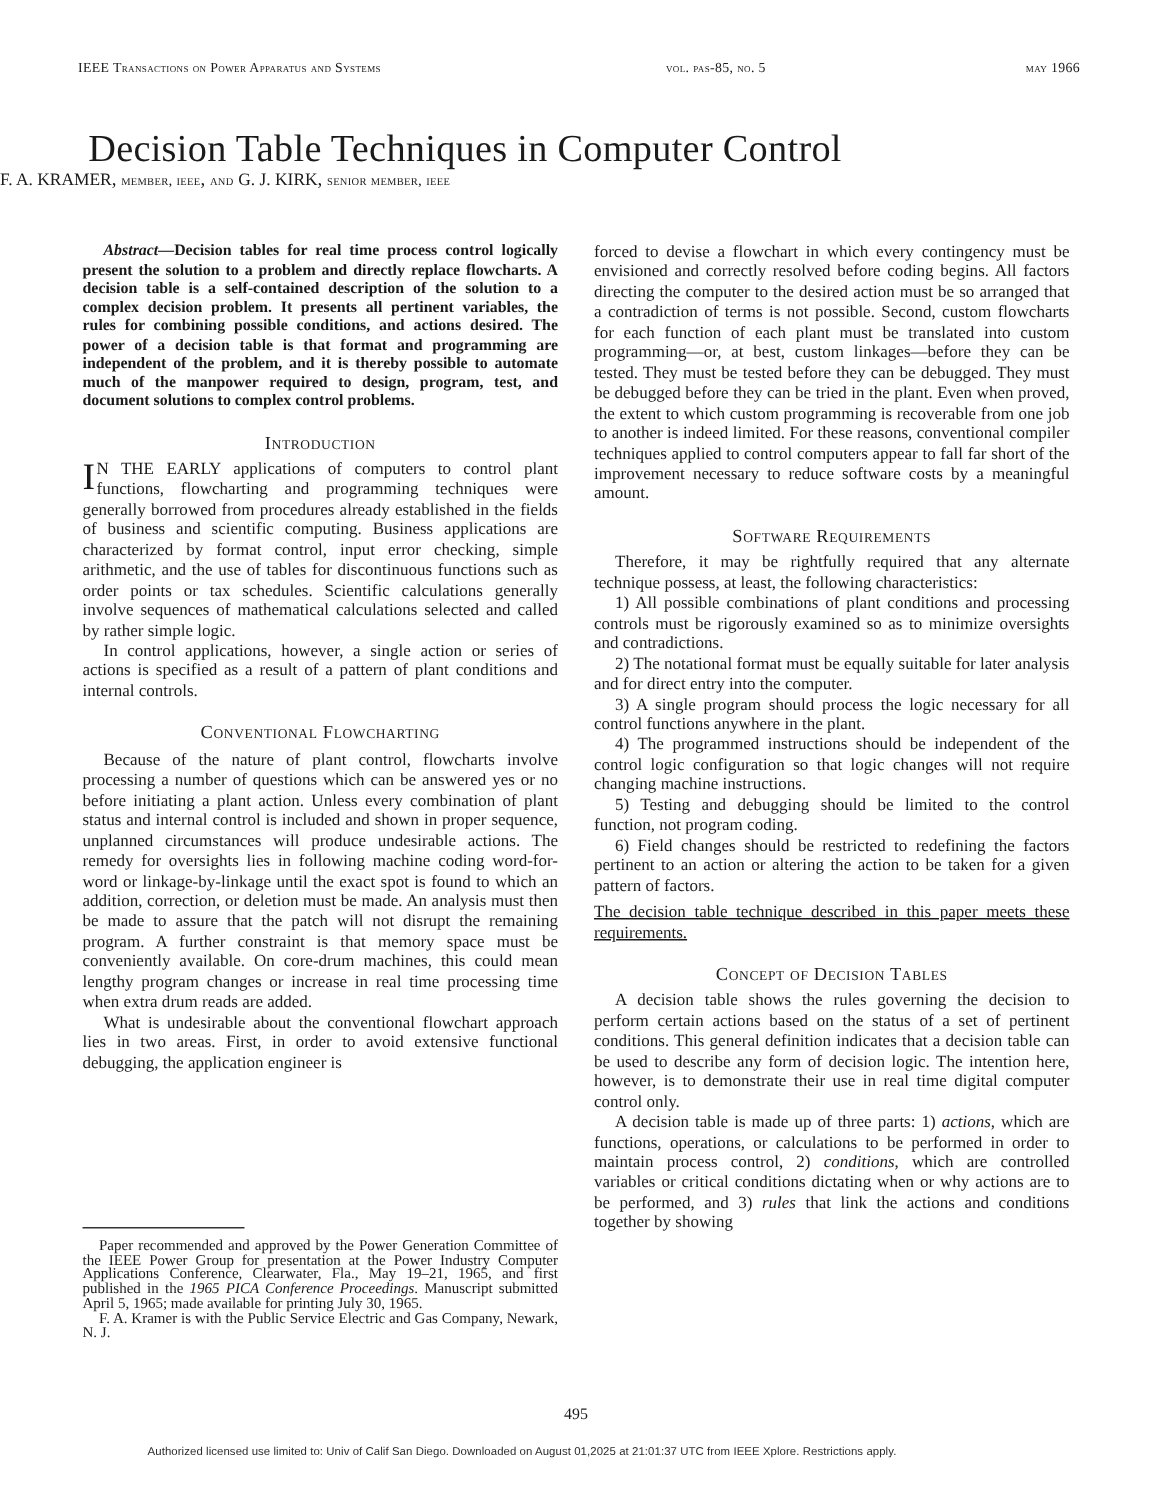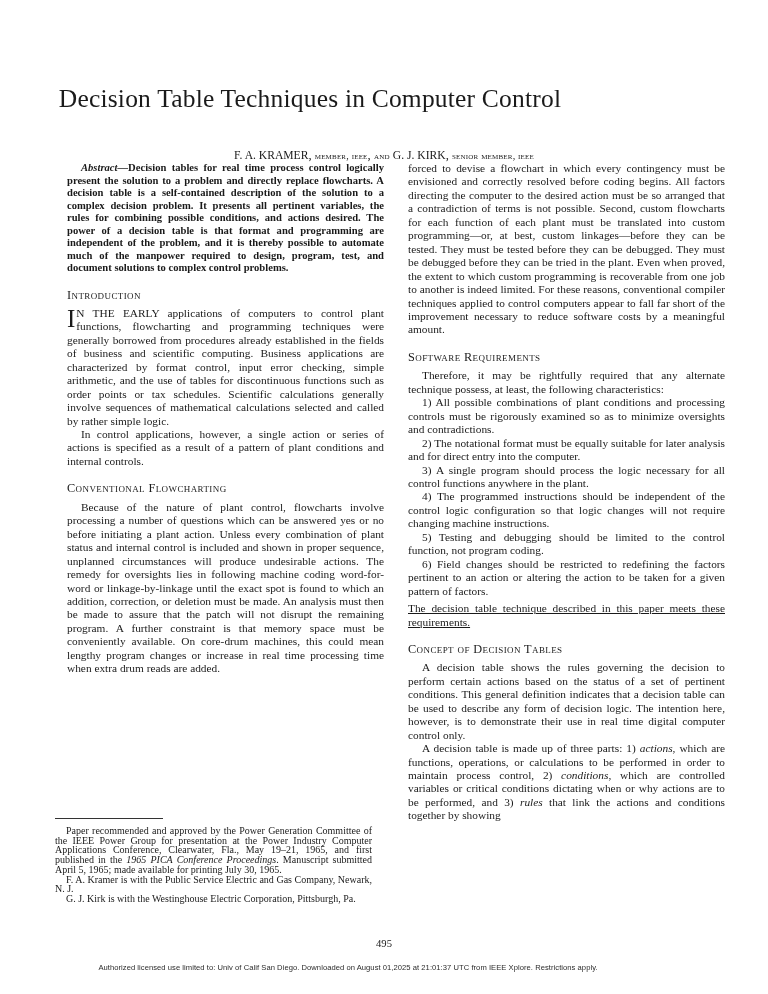--- a/index.html
+++ b/index.html
@@ -59,24 +59,22 @@
     font-size: 25.5px;
     font-weight: normal;
     letter-spacing: 0.2px;
     line-height: 1.1;
   }
   .authors {
     position: absolute;
     left: 0;
     top: 112px;
     width: 768px;
-    text-align: center;
     font-size: 12.6px;
     white-space: nowrap;
-    margin-top: 36px;
   }
   .authors .sc {
     font-variant: small-caps;
     font-size: 11.6px;
   }
   .authors .smaller {
     font-variant: small-caps;
     font-size: 10px;
     letter-spacing: 0.2px;
   }
@@ -84,21 +82,20 @@
   
   .col {
     position: absolute;
     top: 162px;
     width: 317px;
     font-size: 11.35px;
     line-height: 13.45px;
     text-align: justify;
     text-justify: inter-word;
     hyphens: none;
-    margin-left: 12px;
   }
   .col-left  { left: 55px; }
   .col-right { left: 396px; }
 
   .col p {
     margin: 0;
     text-indent: 14px;
   }
   .col p.noindent { text-indent: 0; }
 
@@ -112,21 +109,21 @@
   }
   .abstract .lead {
     font-weight: bold;
     font-style: italic;
   }
 
   h2.section {
     font-variant: small-caps;
     font-weight: normal;
     font-size: 12.3px;
-    text-align: left;
+    text-align: center;
     margin: 14px 0 5px 0;
     letter-spacing: 0.4px;
     text-indent: 0;
   }
 
   
   .dropcap-para {
     text-indent: 0 !important;
     position: relative;
     min-height: 26px;
@@ -184,20 +181,25 @@
     font-size: 7.6px;
     color: #2b2b2b;
     letter-spacing: 0.05px;
   }
 </style>
 </head>
 <body>
 
 <div class="page">
 
+  <div class="running-head">
+    <span class="rh-journal">IEEE Transactions on Power Apparatus and Systems</span>
+    <span class="rh-vol">vol. pas-85, no. 5</span>
+    <span class="rh-date">may 1966</span>
+  </div>
 
   <h1 class="title">Decision Table Techniques in Computer Control</h1>
 
   <div class="authors">
     <span class="sc">F. A. KRAMER</span><span>, </span><span class="smaller">member, ieee</span><span>, </span><span class="smaller">and</span><span> </span><span class="sc">G. J. KIRK</span><span>, </span><span class="smaller">senior member, ieee</span>
   </div>
 
   <div class="col col-left">
 
     <p class="abstract"><span class="lead">Abstract—</span><span>Decision tables for real time process control logically present the solution to a problem and directly replace flowcharts. A decision table is a self-contained description of the solution to a complex decision problem. It presents all pertinent variables, the rules for combining possible conditions, and actions desired. The power of a decision table is that format and programming are independent of the problem, and it is thereby possible to automate much of the manpower required to design, program, test, and document solutions to complex control problems.</span></p>
@@ -205,20 +207,21 @@
     <h2 class="section">Introduction</h2>
 
     <p class="dropcap-para"><span class="dropcap">I</span><span>N THE EARLY applications of computers to control plant functions, flowcharting and programming techniques were generally borrowed from procedures already established in the fields of business and scientific computing. Business applications are characterized by format control, input error checking, simple arithmetic, and the use of tables for discontinuous functions such as order points or tax schedules. Scientific calculations generally involve sequences of mathematical calculations selected and called by rather simple logic.</span></p>
 
     <p>In control applications, however, a single action or series of actions is specified as a result of a pattern of plant conditions and internal controls.</p>
 
     <h2 class="section">Conventional Flowcharting</h2>
 
     <p>Because of the nature of plant control, flowcharts involve processing a number of questions which can be answered yes or no before initiating a plant action. Unless every combination of plant status and internal control is included and shown in proper sequence, unplanned circumstances will produce undesirable actions. The remedy for oversights lies in following machine coding word-for-word or linkage-by-linkage until the exact spot is found to which an addition, correction, or deletion must be made. An analysis must then be made to assure that the patch will not disrupt the remaining program. A further constraint is that memory space must be conveniently available. On core-drum machines, this could mean lengthy program changes or increase in real time processing time when extra drum reads are added.</p>
 
+    <p><span id="cf-p2-left">What is undesirable about the conventional flowchart approach lies in two areas. First, in order to avoid extensive functional debugging, the application engineer is</span></p>
   </div>
 
   <div class="col col-right">
 
     <p class="noindent"><span id="cf-p2-right">forced to devise a flowchart in which every contingency must be envisioned and correctly resolved before coding begins. All factors directing the computer to the desired action must be so arranged that a contradiction of terms is not possible. Second, custom flowcharts for each function of each plant must be translated into custom programming—or, at best, custom linkages—before they can be tested. They must be tested before they can be debugged. They must be debugged before they can be tried in the plant. Even when proved, the extent to which custom programming is recoverable from one job to another is indeed limited. For these reasons, conventional compiler techniques applied to control computers appear to fall far short of the improvement necessary to reduce software costs by a meaningful amount.</span></p>
 
     <h2 class="section">Software Requirements</h2>
 
     <p>Therefore, it may be rightfully required that any alternate technique possess, at least, the following characteristics:</p>
 
@@ -237,20 +240,19 @@
 
     <p>A decision table shows the rules governing the decision to perform certain actions based on the status of a set of pertinent conditions. This general definition indicates that a decision table can be used to describe any form of decision logic. The intention here, however, is to demonstrate their use in real time digital computer control only.</p>
 
     <p><span>A decision table is made up of three parts: 1) </span><i>actions</i><span>, which are functions, operations, or calculations to be performed in order to maintain process control, 2) </span><i>conditions</i><span>, which are controlled variables or critical conditions dictating when or why actions are to be performed, and 3) </span><i>rules</i><span> that link the actions and conditions together by showing</span></p>
   </div>
 
   <div class="footnote-rule"></div>
   <div class="footnote">
     <p><span>Paper recommended and approved by the Power Generation Committee of the IEEE Power Group for presentation at the Power Industry Computer Applications Conference, Clearwater, Fla., May 19–21, 1965, and first published in the </span><i>1965 PICA Conference Proceedings</i><span>. Manuscript submitted April 5, 1965; made available for printing July 30, 1965.</span></p>
     <p>F. A. Kramer is with the Public Service Electric and Gas Company, Newark, N. J.</p>
-    <p>G. J. Kirk is with the Westinghouse Electric Corporation, Pittsburgh, Pa.</p>
   </div>
 
   <div class="page-number">495</div>
 
   <div class="ieee-footer">Authorized licensed use limited to: Univ of  Calif San Diego. Downloaded on August 01,2025 at 21:01:37 UTC from IEEE Xplore.  Restrictions apply.</div>
 
 </div>
 
 </body></html>

